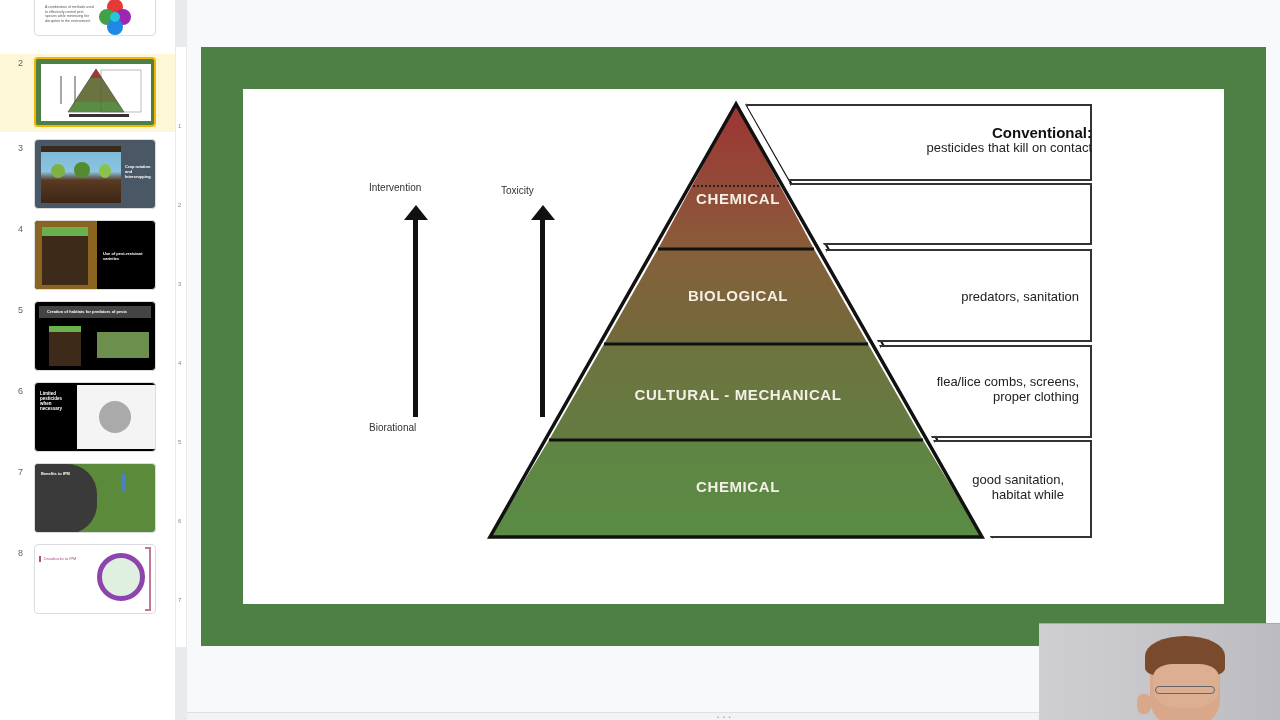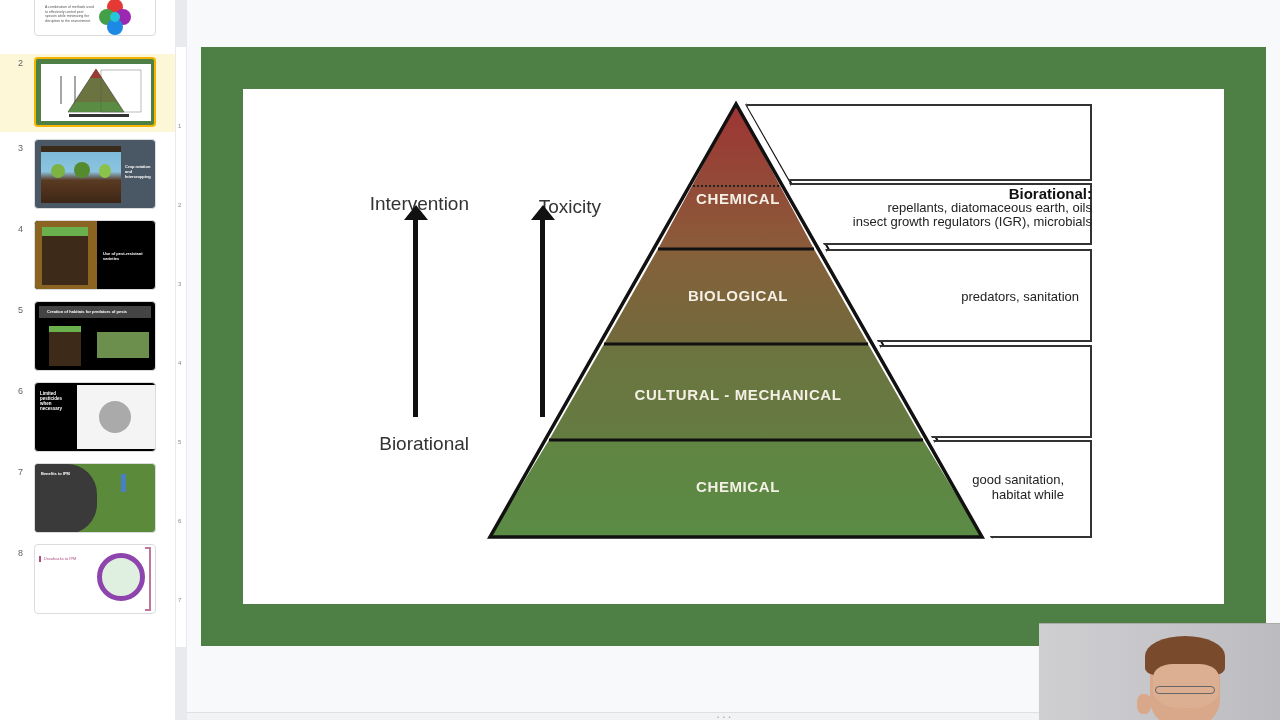--- a/index.html
+++ b/index.html
@@ -18,21 +18,21 @@
   
   #ruler { position: absolute; left: 175px; top: 0; width: 12px; height: 720px; background: #e8eaed; }
   #ruler-inner { position: absolute; left: 1px; top: 47px; width: 10px; height: 600px; background: #fff; }
   .rnum { position: absolute; left: 2px; font-size: 6px; color: #888; }
 
   
   #canvas { position: absolute; left: 187px; top: 0; width: 1093px; height: 712px; background: #f8f9fa; }
   #slide { position: absolute; left: 201px; top: 47px; width: 1065px; height: 599px; background: #4e7f44; }
   #slide-content { position: absolute; left: 42px; top: 42px; width: 981px; height: 515px; background: #ffffff; }
 
-  .arrow-label { position: absolute; font-size: 19px; color: #333; text-align: right; white-space: nowrap; margin-top: 11px; }
+  .arrow-label { position: absolute; font-size: 10px; color: #333; text-align: left; white-space: nowrap; }
   .arrow-shaft { position: absolute; width: 5px; background: #111; }
   .arrow-head { position: absolute; width: 0; height: 0; border-left: 12px solid transparent; border-right: 12px solid transparent; border-bottom: 15px solid #111; }
 
   .tier-label { position: absolute; color: #f4f0e6; font-weight: bold; font-size: 15px; letter-spacing: 0.6px; text-align: center; white-space: nowrap; transform: translateX(-50%); }
 
   .desc-box { position: absolute; border: 2px solid #333; background: #fff; }
   .desc-text { position: absolute; right: 10px; text-align: right; font-size: 13px; color: #222; line-height: 15px; white-space: nowrap; }
   .desc-title { font-weight: bold; font-size: 15px; color: #111; }
 
   #diagram-title { position: absolute; left: 0; width: 981px; top: 458px; text-align: center; font-size: 34px; font-weight: bold; color: #1a1a1a; letter-spacing: -0.5px; }
@@ -203,34 +203,37 @@
 
         <line x1="503" y1="15" x2="750" y2="449" stroke="#111" stroke-width="2"></line>
       </svg>
 
       <div class="tier-label" style="left:495px;top:101px;">CHEMICAL</div>
       <div class="tier-label" style="left:495px;top:198px;">BIOLOGICAL</div>
       <div class="tier-label" style="left:495px;top:297px;">CULTURAL - MECHANICAL</div>
       <div class="tier-label" style="left:495px;top:389px;">CHEMICAL</div>
 
       <div class="desc-box" style="left:503px;top:15px;width:346px;height:77px;clip-path:polygon(0 0,100% 0,100% 100%,44px 100%);"></div>
+      <div class="desc-text" style="right:132px;top:36px;">
+        <div class="desc-title">Conventional:</div>
+        <div>pesticides that kill on contact</div>
+      </div>
 
       <div class="desc-box" style="left:546px;top:94px;width:303px;height:62px;clip-path:polygon(0 0,100% 0,100% 100%,35px 100%);"></div>
-      <div class="desc-text" style="right:132px;top:98px;line-height:14px;">
-        <div class="desc-title">Biorational:</div>
-        <div>repellants, diatomaceous earth, oils</div>
-        <div>insect growth regulators (IGR), microbials</div>
-      </div>
 
       <div class="desc-box" style="left:582px;top:160px;width:267px;height:93px;clip-path:polygon(0 0,100% 0,100% 100%,53px 100%);"></div>
       <div class="desc-text" style="right:145px;top:200px;">
         <div>predators, sanitation</div>
       </div>
 
       <div class="desc-box" style="left:636px;top:256px;width:213px;height:93px;clip-path:polygon(0 0,100% 0,100% 100%,53px 100%);"></div>
+      <div class="desc-text" style="right:145px;top:285px;">
+        <div>flea/lice combs, screens,</div>
+        <div>proper clothing</div>
+      </div>
 
       <div class="desc-box" style="left:690px;top:351px;width:159px;height:98px;clip-path:polygon(0 0,100% 0,100% 100%,58px 100%);"></div>
       <div class="desc-text" style="right:160px;top:383px;">
         <div>good sanitation,</div>
         <div>habitat while</div>
       </div>
 
     </div>
   </div>
 

